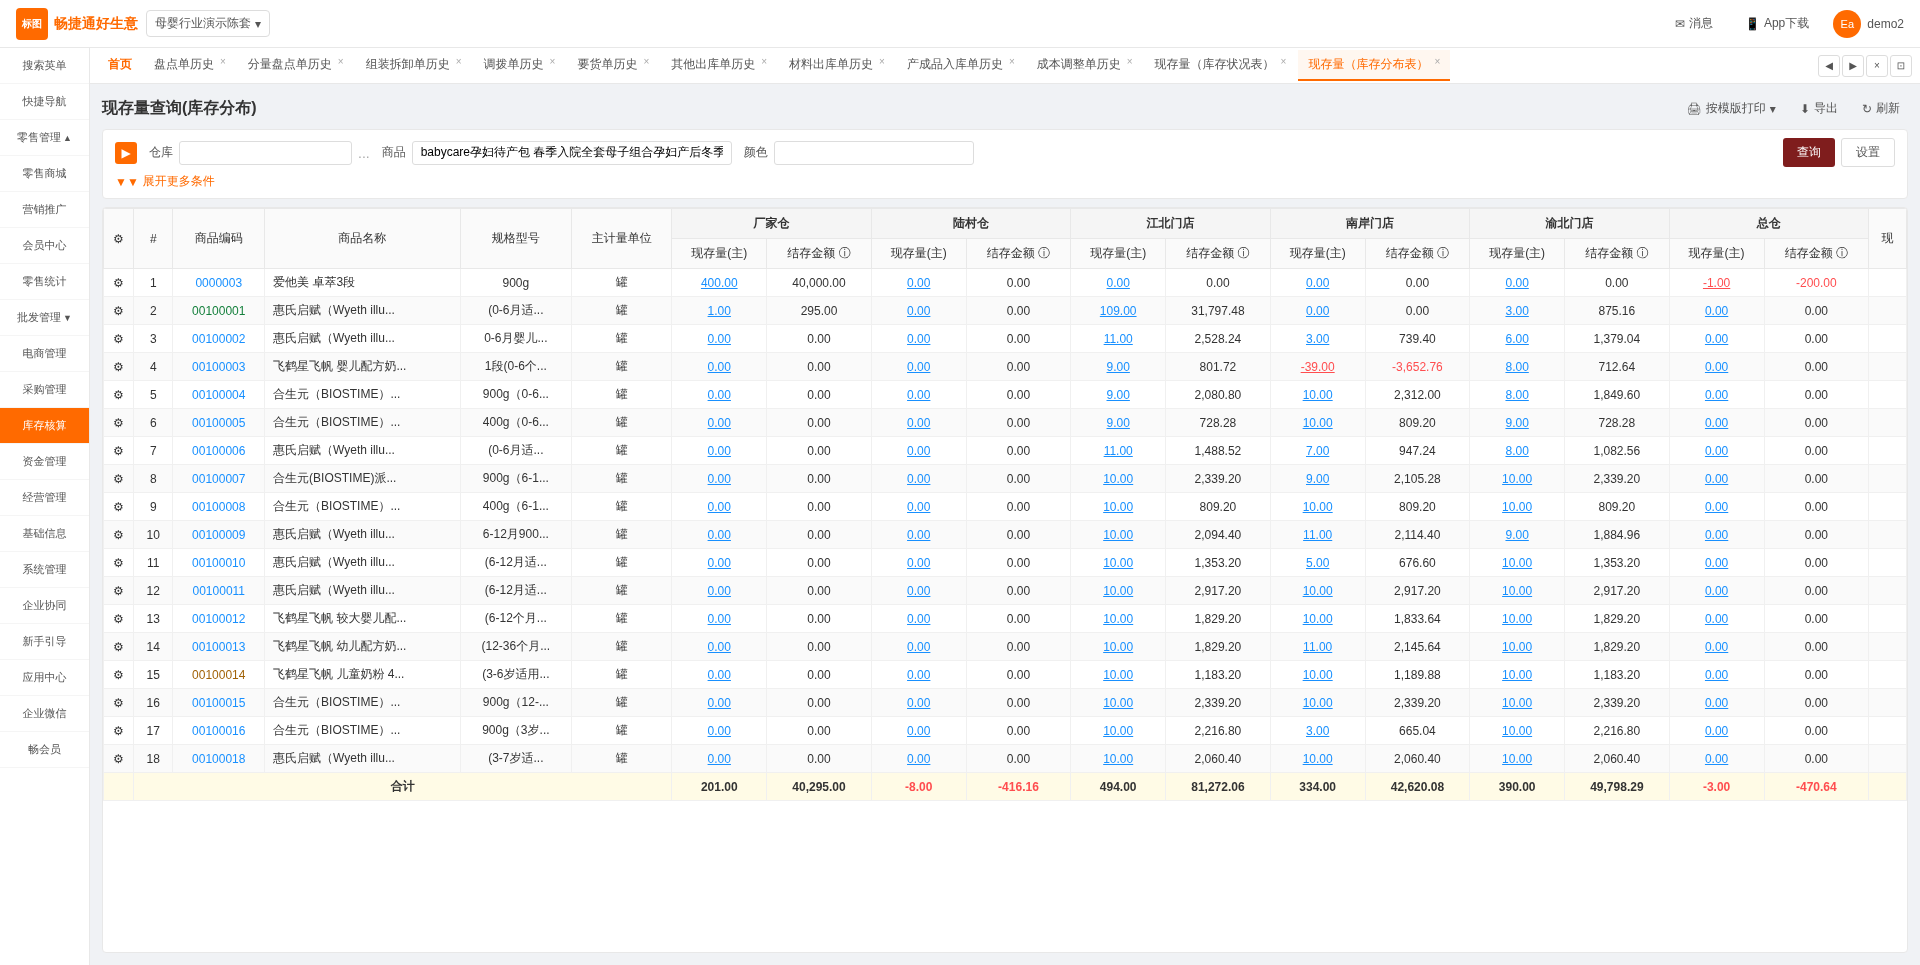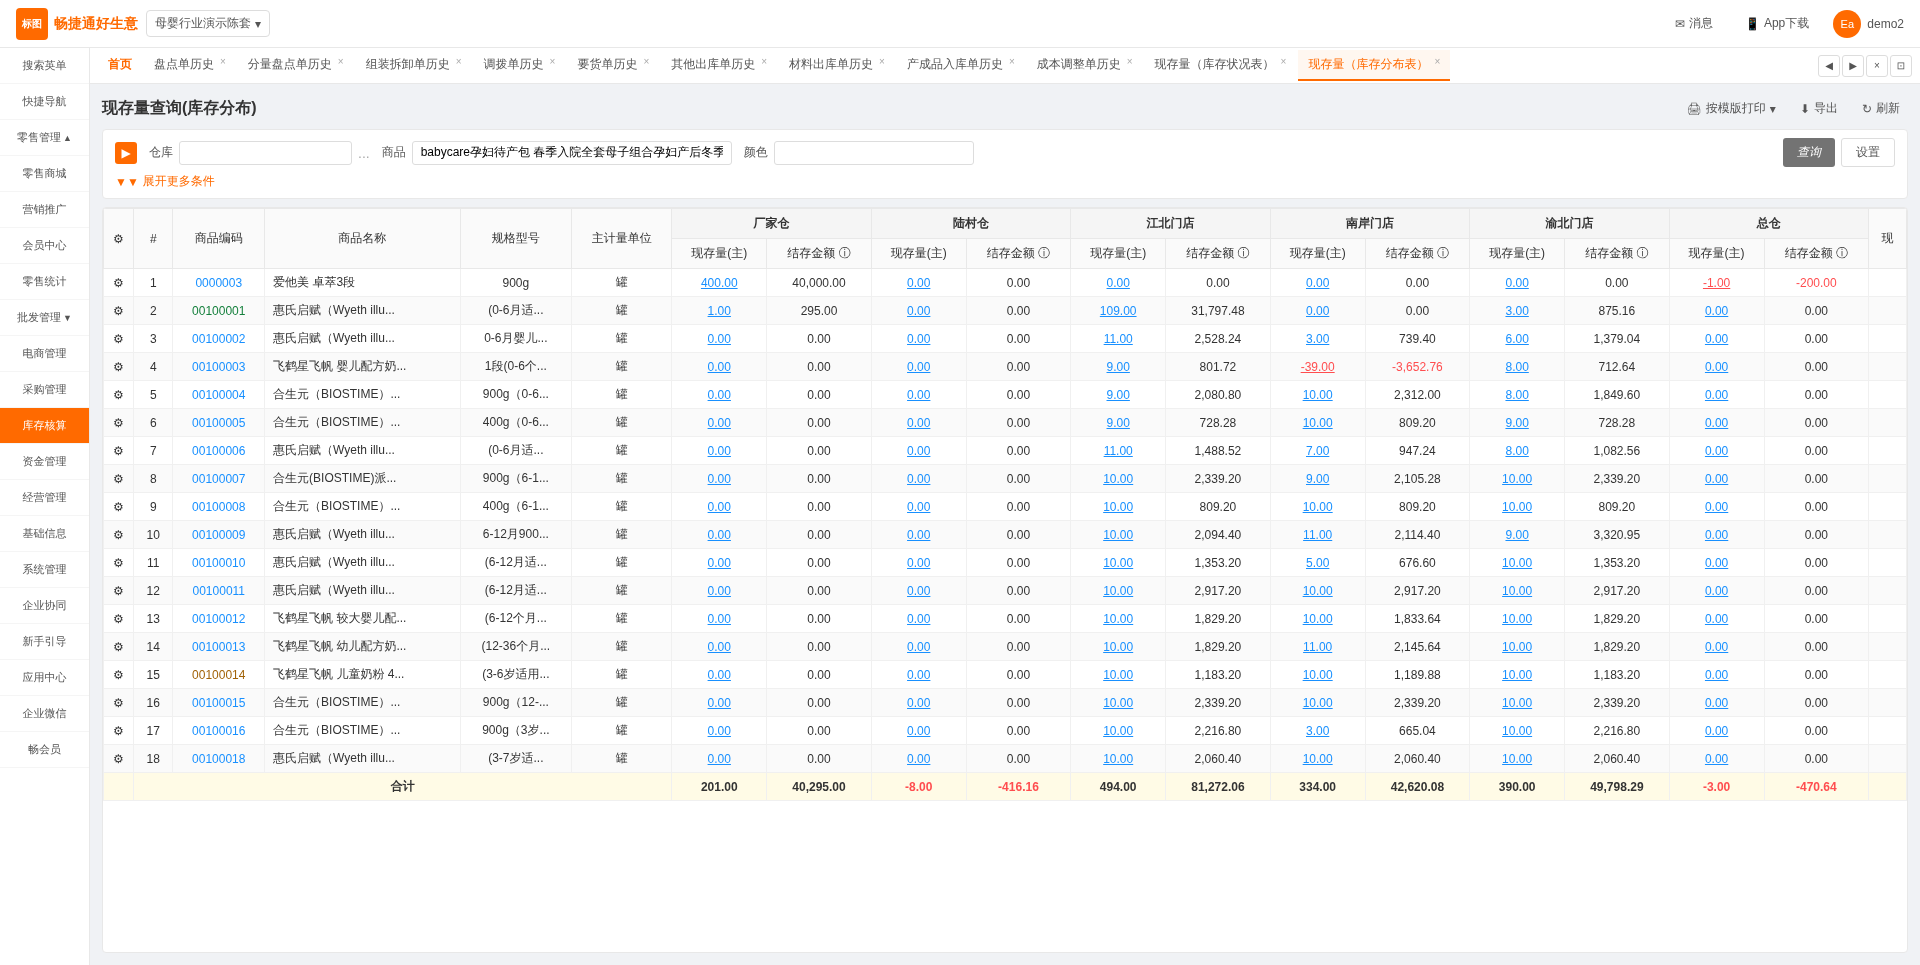--- a/index.html
+++ b/index.html
@@ -105,21 +105,21 @@
       border: 1px solid #ddd;
       border-radius: 3px;
       padding: 4px 8px;
       font-size: 12px;
       outline: none;
       min-width: 80px;
     }
     .filter-input-wide { min-width: 320px; }
     .filter-expand { display: flex; align-items: center; gap: 4px; color: #ff6a00; cursor: pointer; font-size: 12px; margin-top: 4px; }
     .orange-arrow { width: 22px; height: 22px; background: #ff6a00; border-radius: 3px; display: flex; align-items: center; justify-content: center; color: white; font-size: 12px; cursor: pointer; flex-shrink: 0; }
-    .btn-query { background: #737373; color: white; border: none; border-radius: 3px; padding: 5px 14px; font-size: 12px; cursor: pointer; font-style: italic; }
+    .btn-query { background: #7f1d1d; color: white; border: none; border-radius: 3px; padding: 5px 14px; font-size: 12px; cursor: pointer; }
     .btn-setting { background: white; color: #555; border: 1px solid #ddd; border-radius: 3px; padding: 5px 14px; font-size: 12px; cursor: pointer; }
     .three-dots { color: #aaa; cursor: pointer; font-size: 14px; }
     .color-input { min-width: 200px; }
 
     
     .table-container { flex: 1; background: #fff; border: 1px solid #e8e8e8; border-radius: 4px; overflow: auto; }
     table { width: 100%; border-collapse: collapse; font-size: 12px; }
     thead { position: sticky; top: 0; z-index: 10; }
     thead tr th {
       background: #fafafa;
@@ -588,21 +588,21 @@
       <td>罐</td>
       <td><span class="num-link">0.00</span></td>
       <td>0.00</td>
       <td><span class="num-link">0.00</span></td>
       <td>0.00</td>
       <td><span class="num-link">10.00</span></td>
       <td>2,094.40</td>
       <td><span class="num-link">11.00</span></td>
       <td>2,114.40</td>
       <td><span class="num-link">9.00</span></td>
-      <td>3,320.95</td>
+      <td>1,884.96</td>
       <td><span class="num-link">0.00</span></td>
       <td>0.00</td>
       <td></td>
     </tr>
               <tr>
       <td>⚙</td>
       <td>11</td>
       <td style="color:#1890ff;cursor:pointer;">00100010</td>
       <td style="text-align:left;max-width:160px;overflow:hidden;text-overflow:ellipsis;">惠氏启赋（Wyeth illu...</td>
       <td>(6-12月适...</td>

